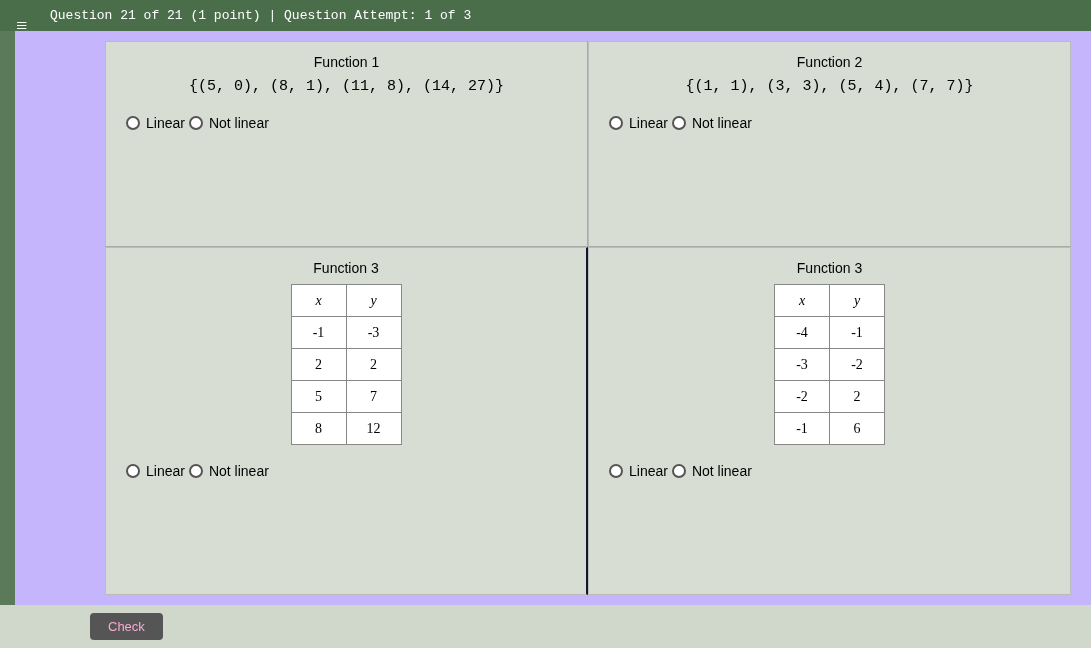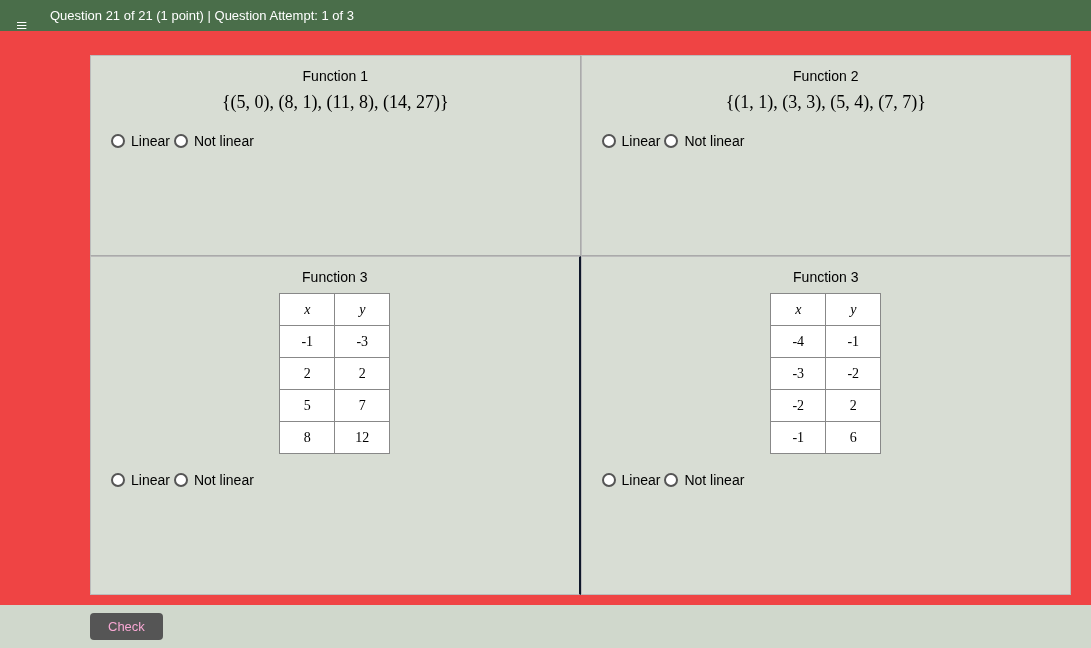--- a/index.html
+++ b/index.html
@@ -20,39 +20,40 @@
       padding: 8px 16px 8px 50px;
       flex-shrink: 0;
     }
     .header-title {
       font-size: 15px;
       font-weight: bold;
       font-family: Arial, sans-serif;
     }
     .header-subtitle {
       font-size: 13px;
-      font-family: Liberation Sans, sans-serif;
+      font-family: Liberation Mono, monospace;
     }
     .hamburger {
       position: absolute;
       left: 16px;
       top: 14px;
       color: white;
       font-size: 20px;
       cursor: pointer;
     }
 
     
     .main-content {
-      background: #ef4444;
+      background: #c4b5fd;
       flex: 1;
       display: flex;
       flex-direction: column;
-      padding: 24px 20px 10px 90px;
+      padding: 10px 20px 10px 90px;
       position: relative;
+      margin-left: 15px;
     }
 
     
     .functions-grid {
       display: grid;
       grid-template-columns: 1fr 1fr;
       gap: 0;
       flex: 1;
     }
 
@@ -72,24 +73,24 @@
 
     .function-title {
       font-family: Arial, sans-serif;
       font-size: 14px;
       font-weight: normal;
       margin-bottom: 8px;
       align-self: center;
     }
 
     .function-expr {
-      font-size: 18px;
+      font-size: 15px;
       margin-bottom: 14px;
       text-align: center;
-      font-family: Liberation Serif, serif;
+      font-family: Liberation Mono, monospace;
     }
 
     
     .radio-group {
       display: flex;
       flex-direction: row;
       gap: 4px;
       align-self: flex-start;
       margin-top: auto;
     }

